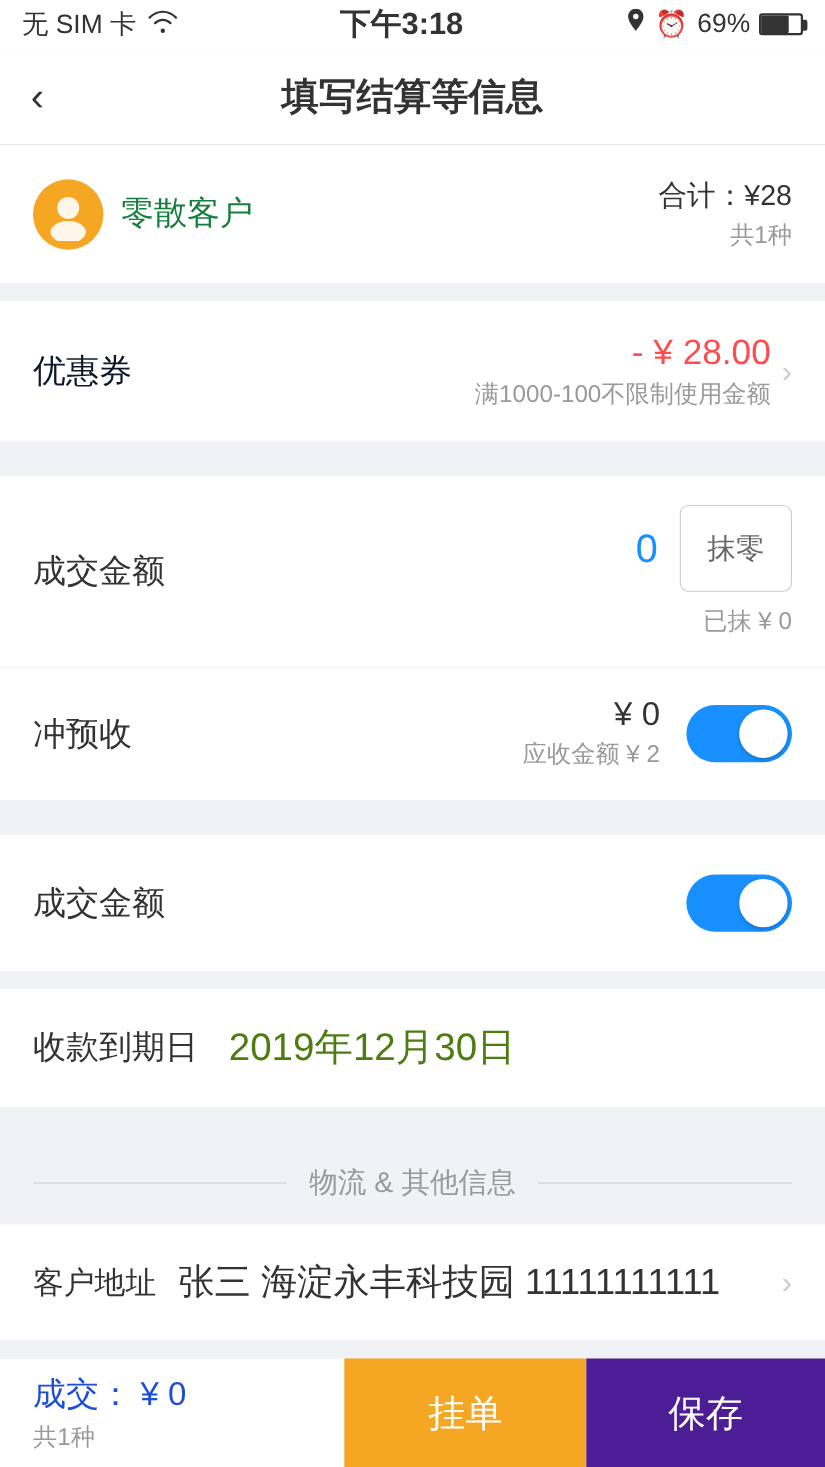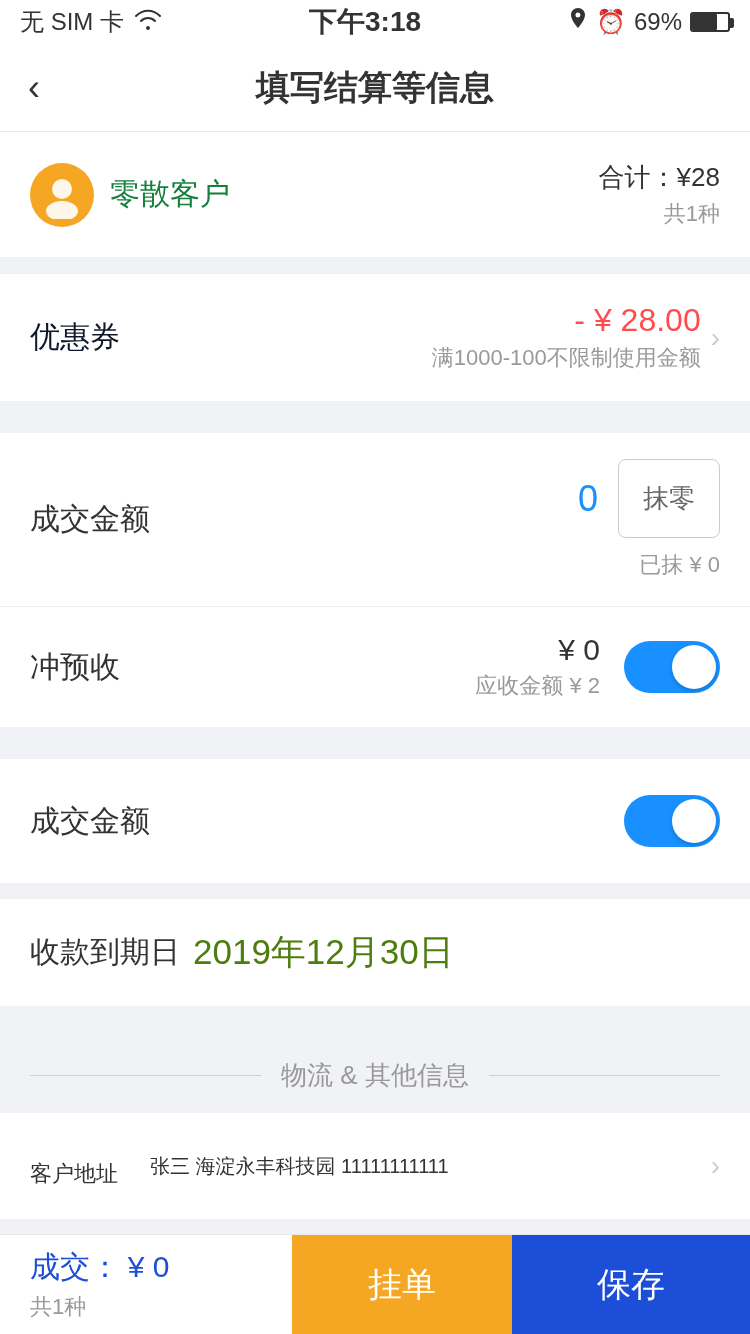--- a/index.html
+++ b/index.html
@@ -181,21 +181,21 @@
       padding: 36px 30px;
       margin-bottom: 16px;
     }
 
     
     .due-row {
       background: #fff;
       display: flex;
       align-items: center;
       padding: 30px 30px;
-      gap: 13px;
+      gap: 28px;
       margin-bottom: 16px;
     }
     .due-label { font-size: 30px; color: #333; }
     .due-value { font-size: 35px; color: #4d7c0f; }
 
     
     .logistics-header {
       background: #f0f2f5;
       display: flex;
       align-items: center;
@@ -211,22 +211,22 @@
 
     
     .address-row {
       background: #fff;
       display: flex;
       align-items: center;
       justify-content: space-between;
       padding: 30px 30px;
       margin-top: 0;
     }
-    .address-label { font-size: 22px; color: #333; min-width: 100px; margin-top: 16px; }
-    .address-value { font-size: 20px; color: #333; flex: 1; margin: 0 20px; }
+    .address-label { font-size: 28px; color: #333; min-width: 100px; }
+    .address-value { font-size: 33px; color: #333; flex: 1; margin: 0 20px; }
 
     
     .bottom-bar {
       position: fixed;
       bottom: 0;
       left: 0;
       width: 750px;
       height: 100px;
       display: flex;
       background: #fff;
@@ -246,22 +246,22 @@
       width: 220px;
       background: #f5a623;
       display: flex;
       align-items: center;
       justify-content: center;
       font-size: 34px;
       color: #fff;
       cursor: pointer;
     }
     .btn-save {
-      width: 238px;
-      background: #1d4ed8;
+      width: 217px;
+      background: #4c1d95;
       display: flex;
       align-items: center;
       justify-content: center;
       font-size: 34px;
       color: #fff;
       cursor: pointer;
     }
 
     
     .content {

